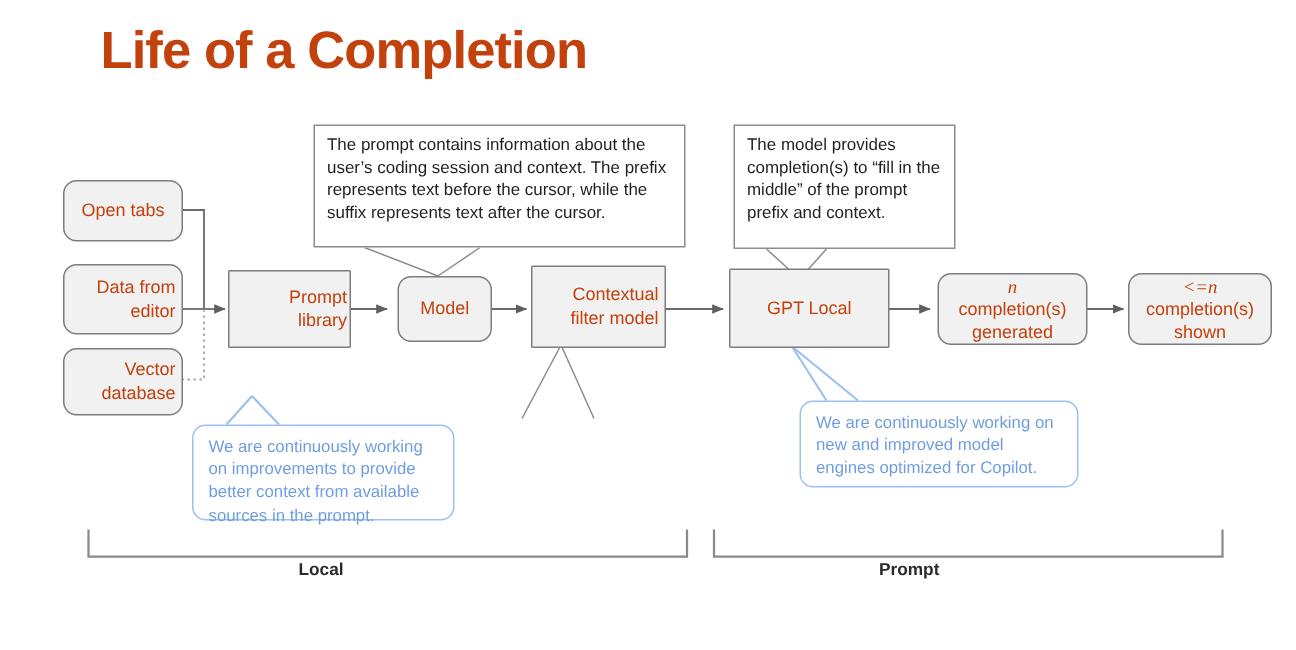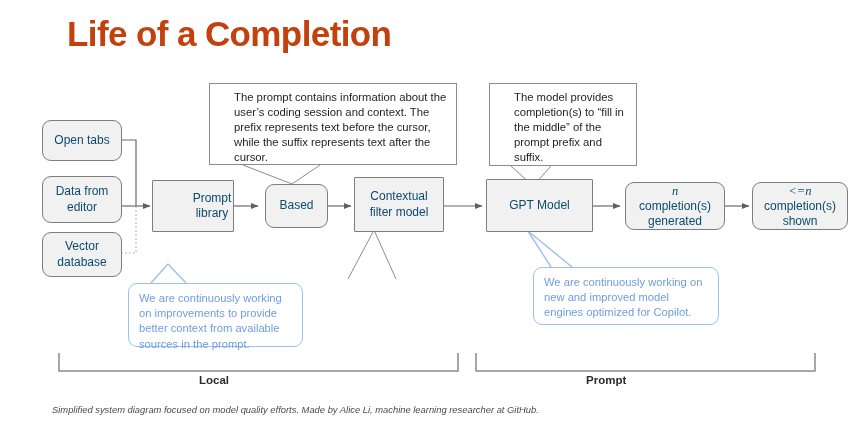--- a/index.html
+++ b/index.html
@@ -36,37 +36,37 @@
     margin-left: 15px;
   }
 
   
   .node {
     background: #f1f1f1;
     border: 1.3px solid #7d7d7d;
     display: flex;
     align-items: center;
     justify-content: center;
-    text-align: center;
+    text-align: right;
     font-size: 12px;
     line-height: 1.28;
-    color: #0c4a6e;
+    color: #c2410c;
     padding: 2px 4px;
   }
   .node.rounded { border-radius: 9px; }
   .node.sharp  { border-radius: 1px; }
 
   
   .note {
     background: #ffffff;
     border: 1px solid #8c8c8c;
     font-size: 11.3px;
     line-height: 1.33;
     color: #1f1f1f;
-    padding: 6px 8px 5px 24px;
+    padding: 6px 8px 5px 8px;
     text-align: left;
   }
   .note.blue {
     border: 1.4px solid #9cc0ef;
     border-radius: 9px;
     color: #6f9de0;
     font-size: 11.2px;
     line-height: 1.36;
     padding: 7px 9px 6px 10px;
   }
@@ -161,29 +161,29 @@
 
   <div class="abs node rounded" style="left:42px; top:176px; width:80px; height:47px;">
     <span>Data from editor</span>
   </div>
 
   <div class="abs node sharp" style="left:152px; top:180px; width:82px; height:52px;padding-left:42px;">
     <span>Prompt library</span>
   </div>
 
   <div class="abs node rounded" style="left:265px; top:184px; width:63px; height:44px;">
-    <span>Based</span>
+    <span>Model</span>
   </div>
 
   <div class="abs node sharp" style="left:354px; top:177px; width:90px; height:55px;">
     <span>Contextual filter model</span>
   </div>
 
   <div class="abs node sharp" style="left:486px; top:179px; width:107px; height:53px;">
-    <span>GPT Model</span>
+    <span>GPT Local</span>
   </div>
 
   <div class="abs node rounded" style="left:625px; top:182px; width:100px; height:48px;">
     <div style="display:flex;flex-direction:column;align-items:center;justify-content:center;">
       <span class="ital-n">n</span>
       <span>completion(s)</span>
       <span>generated</span>
     </div>
   </div>
 
@@ -193,31 +193,30 @@
       <span>completion(s)</span>
       <span>shown</span>
     </div>
   </div>
 
   <div class="abs note" style="left:209px; top:83px; width:248px; height:82px;">
     <span>The prompt contains information about the user’s coding session and context. The prefix represents text before the cursor, while the suffix represents text after the cursor.</span>
   </div>
 
   <div class="abs note" style="left:489px; top:83px; width:148px; height:83px;">
-    <span>The model provides completion(s) to “fill in the middle” of the prompt prefix and suffix.</span>
+    <span>The model provides completion(s) to “fill in the middle” of the prompt prefix and context.</span>
   </div>
 
 
   <div class="abs note blue" style="left:533px; top:267px; width:186px; height:58px;">
     <span>We are continuously working on new and improved model engines optimized for Copilot.</span>
   </div>
 
   <div class="abs note blue" style="left:128px; top:283px; width:175px; height:64px;">
     <span>We are continuously working on improvements to provide better context from available sources in the prompt.</span>
   </div>
 
   <div class="abs sect-label" style="left:199px; top:374px; width:120px;">Local</div>
 
   <div class="abs sect-label" style="left:586px; top:374px; width:120px;">Prompt</div>
 
-  <div class="abs" id="caption">Simplified system diagram focused on model quality efforts. Made by Alice Li, machine learning researcher at GitHub.</div>
 
 </div>
 
 </body></html>

